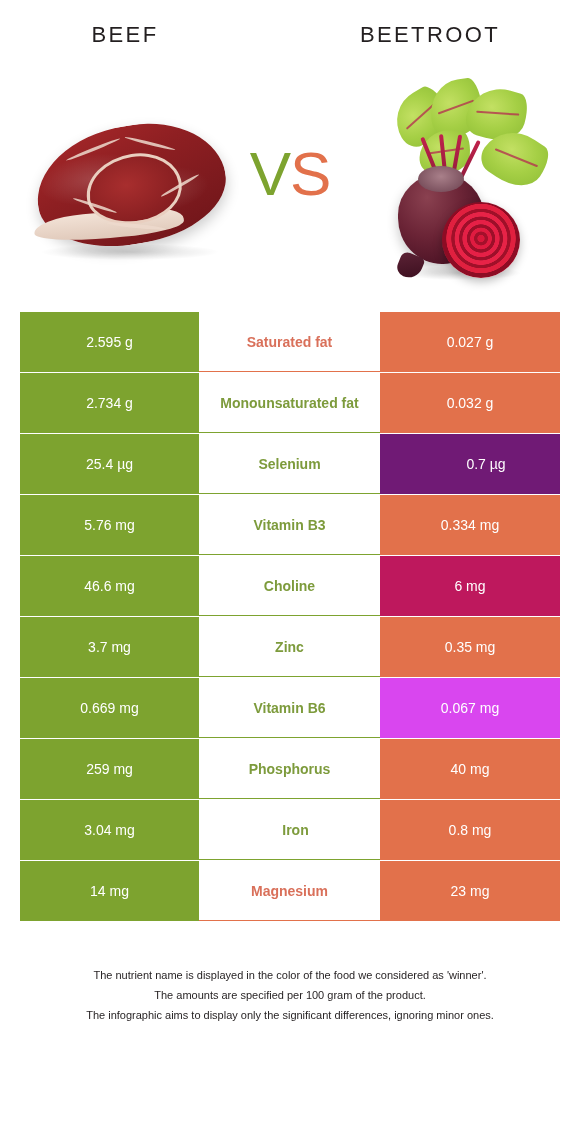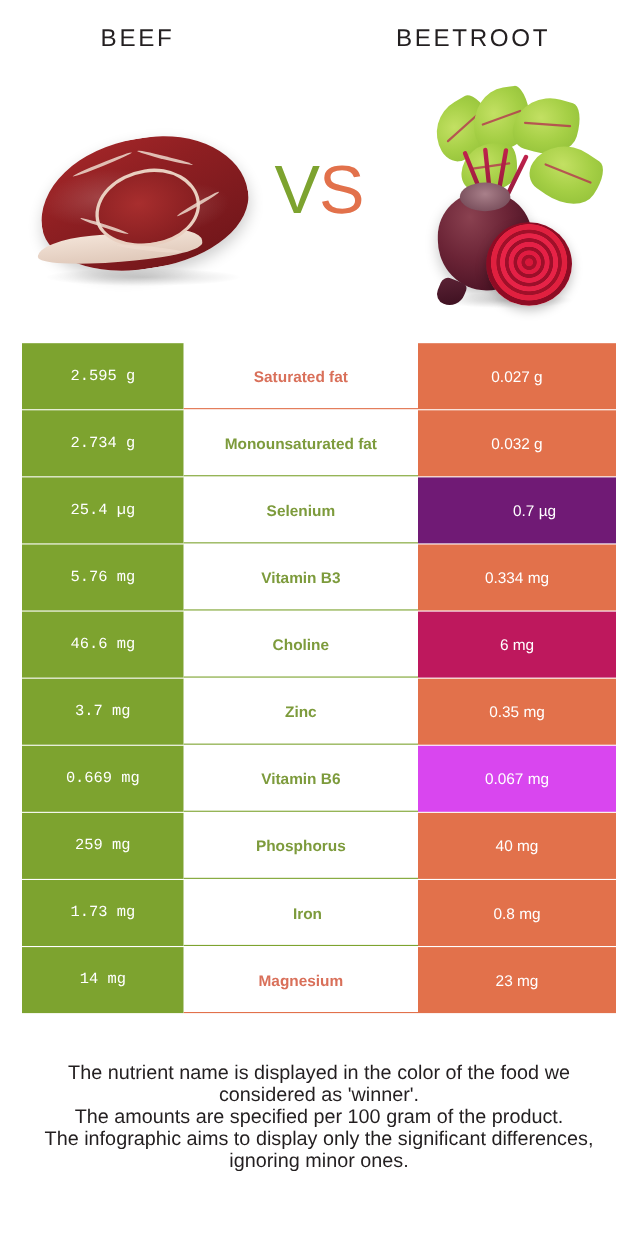--- a/index.html
+++ b/index.html
@@ -142,31 +142,31 @@
     border-radius: 50%;
   }
 
   
   .table { position: absolute; left: 20px; top: 312px; width: 540px; }
   .row { display: flex; height: 60px; margin-bottom: 1px; }
   .cell {
     display: flex; align-items: center; justify-content: center;
     font-size: 14px; font-weight: 400; color: #ffffff;
   }
-  .cell-left  { width: 147px; font-family: Liberation Mono, monospace; }
+  .cell-left  { width: 179px; }
   .cell-right { width: 180px; }
   .cell-mid {
     flex: 1; background: #ffffff; font-size: 14px; font-weight: 700;
     border-bottom: 1px solid transparent;
   }
 
   
   .footer {
     position: absolute; left: 22px; top: 965px; width: 536px;
-    text-align: center; font-size: 18px; line-height: 20px; color: #231f20;
+    text-align: center; font-size: 11px; line-height: 20px; color: #231f20;
   }
   .footer p { margin: 0; }
 </style>
 </head>
 <body>
 
 <div class="page">
 
   <div class="header">
 
@@ -242,21 +242,21 @@
         <div class="cell cell-left" style="background: rgb(125, 163, 47);">0.669 mg</div>
         <div class="cell cell-mid" style="color: rgb(125, 155, 60); border-bottom-color: rgb(125, 163, 47);">Vitamin B6</div>
         <div class="cell cell-right" style="background: #d946ef;">0.067 mg</div>
       </div>
       <div class="row">
         <div class="cell cell-left" style="background: rgb(125, 163, 47);">259 mg</div>
         <div class="cell cell-mid" style="color: rgb(125, 155, 60); border-bottom-color: rgb(125, 163, 47);">Phosphorus</div>
         <div class="cell cell-right" style="background: rgb(226, 113, 75);">40 mg</div>
       </div>
       <div class="row">
-        <div class="cell cell-left" style="background: rgb(125, 163, 47);">1.73 mg</div>
+        <div class="cell cell-left" style="background: rgb(125, 163, 47);">3.04 mg</div>
         <div class="cell cell-mid" style="color: rgb(125, 155, 60); border-bottom-color: rgb(125, 163, 47); padding-left: 12px;">Iron</div>
         <div class="cell cell-right" style="background: rgb(226, 113, 75);">0.8 mg</div>
       </div>
       <div class="row">
         <div class="cell cell-left" style="background: rgb(125, 163, 47);">14 mg</div>
         <div class="cell cell-mid" style="color: rgb(217, 112, 90); border-bottom-color: rgb(226, 113, 75);">Magnesium</div>
         <div class="cell cell-right" style="background: rgb(226, 113, 75);">23 mg</div>
       </div>
     </div>
 

